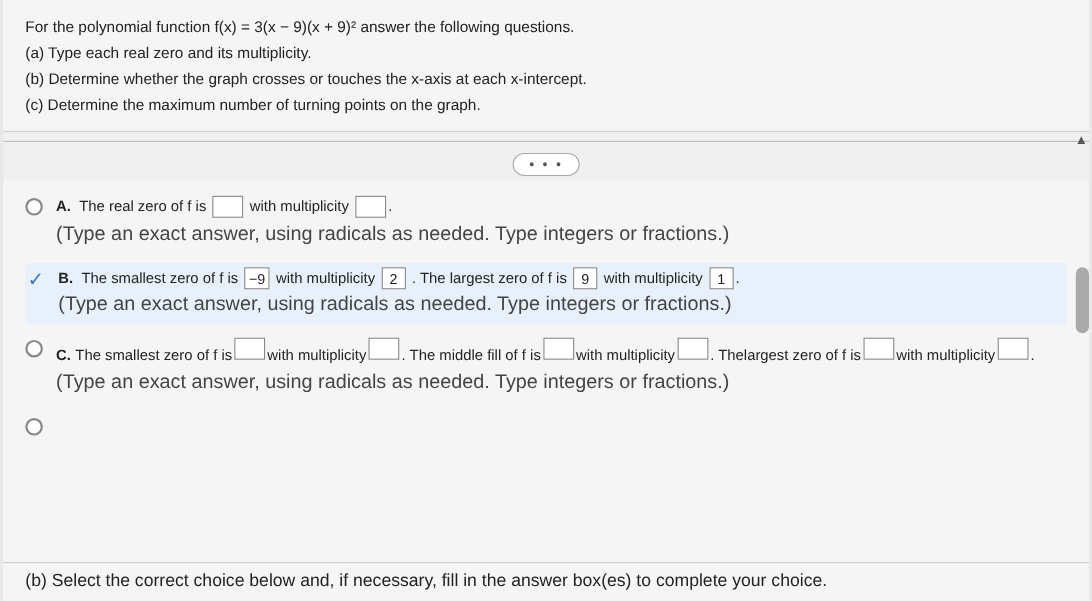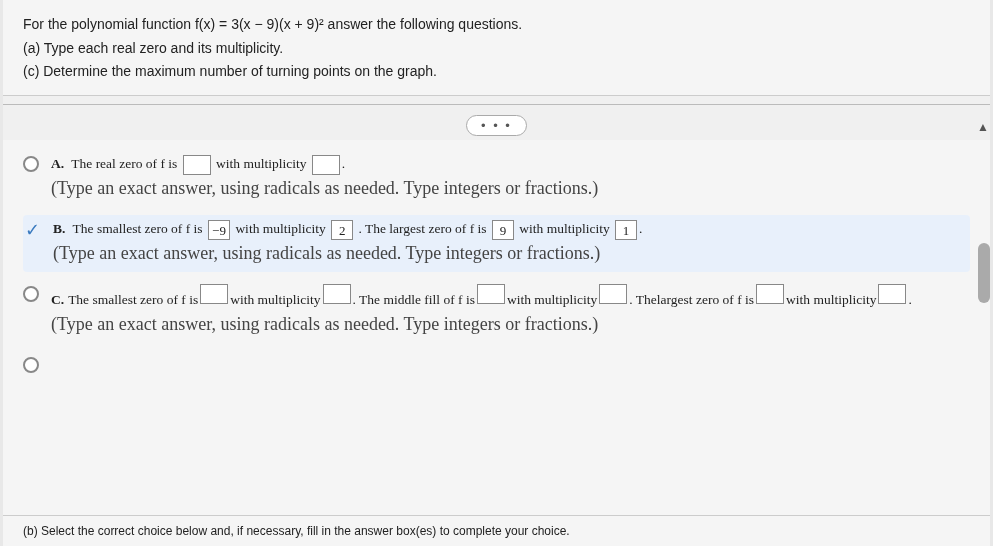--- a/index.html
+++ b/index.html
@@ -52,21 +52,20 @@
       letter-spacing: 2px;
       cursor: pointer;
     }
     .answers-area {
       background: #f5f5f5;
       padding: 10px 20px 10px 20px;
       flex: 1;
       font-size: 13.5px;
       color: #222;
       line-height: 1.55;
-      font-family: Liberation Serif, serif;
     }
     .answer-row {
       display: flex;
       align-items: flex-start;
       margin-bottom: 8px;
       padding: 4px 0;
     }
     .radio-col {
       width: 28px;
       flex-shrink: 0;
@@ -141,38 +140,39 @@
       position: absolute;
       right: 1px;
       top: 120px;
       font-size: 12px;
       color: #555;
       cursor: pointer;
     }
     .bottom-text {
       border-top: 1px solid #ccc;
       padding: 8px 20px;
-      font-size: 12px;
+      font-size: 16px;
       color: #222;
       background: #f5f5f5;
     }
     .answer-row-c .answer-content {
       display: flex;
       flex-wrap: wrap;
       align-items: baseline;
     }
   </style>
 </head>
 <body>
 
 <div class="main-container">
 
   <div class="question-area">
     <p>For the polynomial function f(x) = 3(x − 9)(x + 9)² answer the following questions.</p>
     <p>(a) Type each real zero and its multiplicity.</p>
+    <p>(b) Determine whether the graph crosses or touches the x-axis at each x-intercept.</p>
     <p>(c) Determine the maximum number of turning points on the graph.</p>
   </div>
 
   <hr class="separator">
 
   <div class="dots-btn">
     <button class="dots-pill">• • •</button>
   </div>
 
   <div class="answers-area">

